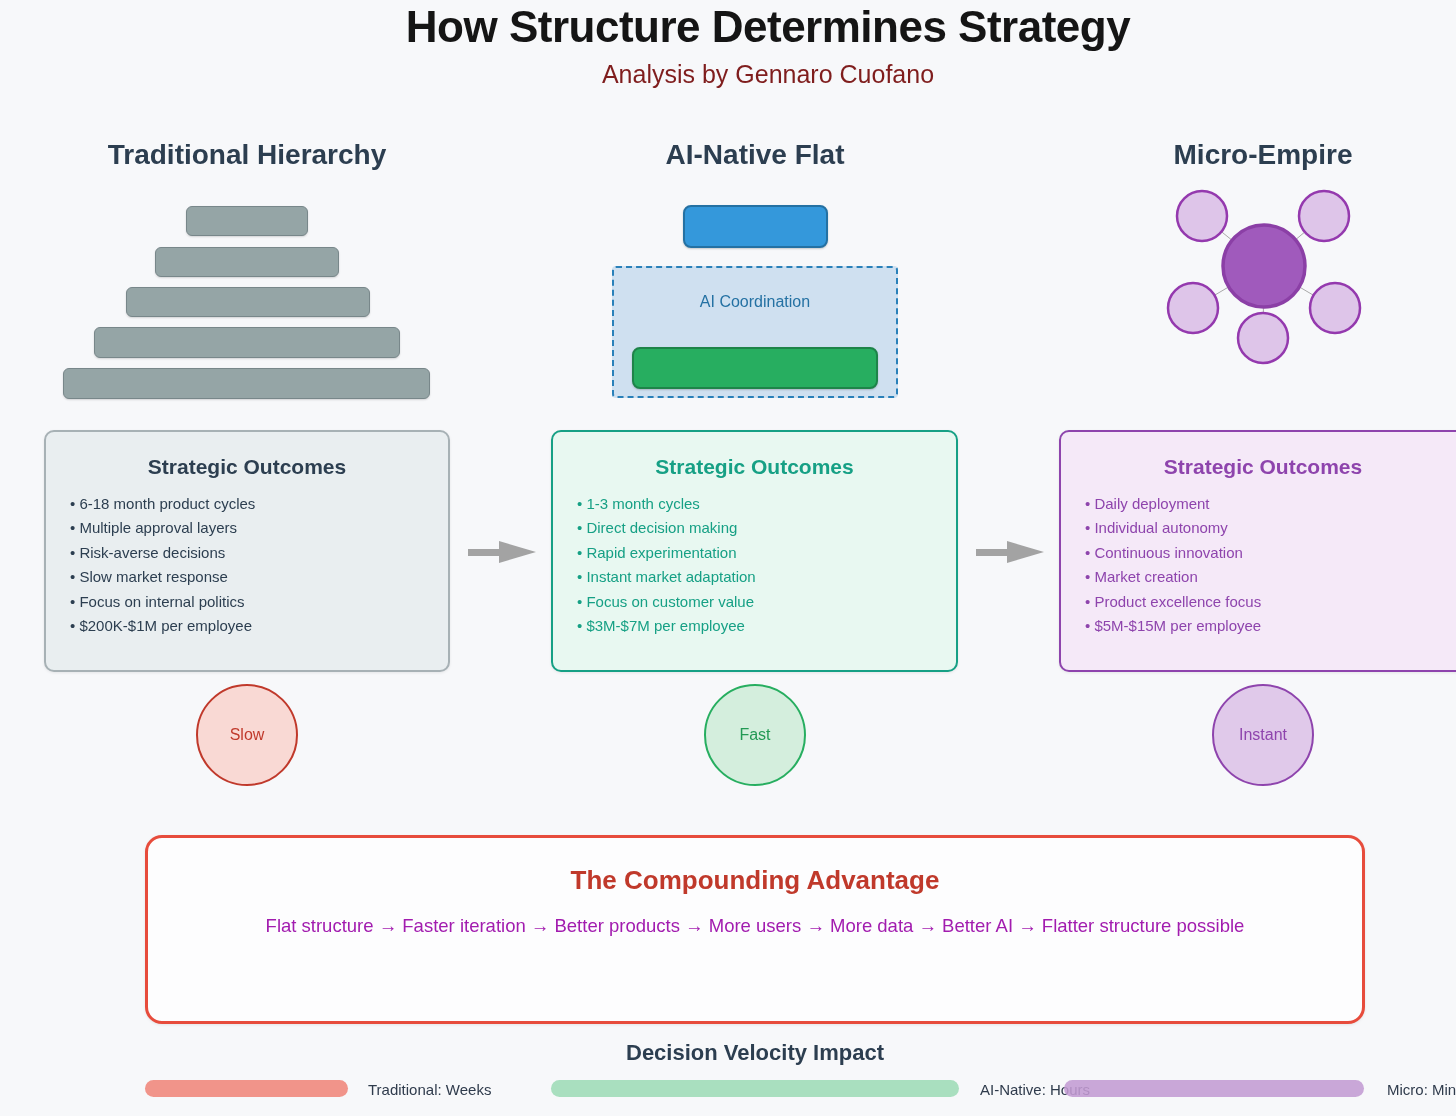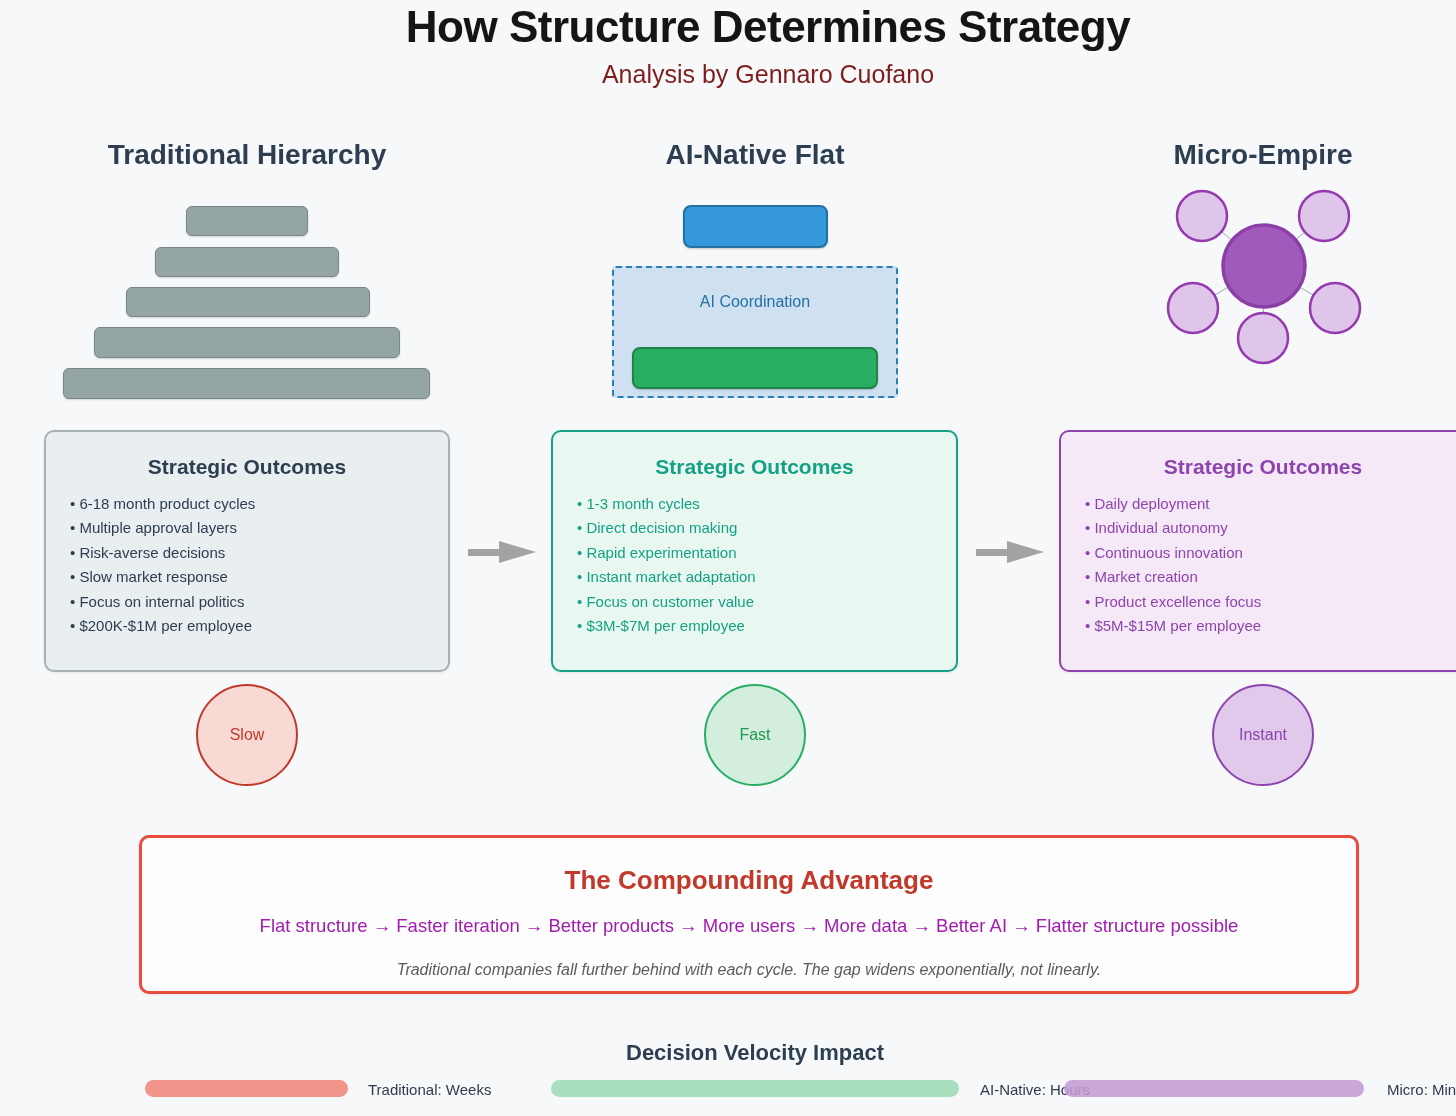--- a/index.html
+++ b/index.html
@@ -123,24 +123,24 @@
     border-radius: 50%;
     display: flex; align-items: center; justify-content: center;
     font-size: 16px;
   }
   .speed-circle.s1 { left: 156px;  background: #f9d9d4; border: 2.5px solid #c0392b; color: #c0392b; }
   .speed-circle.s2 { left: 664px;  background: #d4eedd; border: 2.5px solid #27ae60; color: #229954; }
   .speed-circle.s3 { left: 1172px; background: #e0c9ea; border: 2.5px solid #8e44ad; color: #8e44ad; }
 
   
   .compound-box {
-    left: 99px; top: 835px; width: 1220px; height: 159px;
+    left: 105px; top: 835px; width: 1220px; height: 189px;
     background: #fdfdfe;
     border: 3px solid #e74c3c;
-    border-radius: 10px;
+    border-radius: 17px;
     box-shadow: 0 1px 3px rgba(0,0,0,.08);
     text-align: center;
   }
   .compound-title {
     margin-top: 27px;
     font-size: 26px; font-weight: bold; color: #c0392b;
   }
   .compound-chain {
     margin-top: 19px;
     font-size: 18.5px; color: #a21caf;
@@ -253,21 +253,20 @@
     <div class="head"></div>
   </div>
 
   <div class="abs speed-circle s2">Fast</div>
   <div class="abs speed-circle s1">Slow</div>
   <div class="abs speed-circle s3">Instant</div>
 
   <div class="abs compound-box">
     <div class="compound-title">The Compounding Advantage</div>
     <div class="compound-chain">Flat structure → Faster iteration → Better products → More users → More data → Better AI → Flatter structure possible</div>
-    <div class="compound-note">Traditional companies fall further behind with each cycle. The gap widens exponentially, not linearly.</div>
   </div>
 
   <div class="abs velocity-title">Decision Velocity Impact</div>
 
   <div class="abs vel-bar v1"></div>
   <div class="abs vel-label l1">Traditional: Weeks</div>
 
   <div class="abs vel-bar v2"></div>
   <div class="abs vel-label l2">AI-Native: Hours</div>
 

